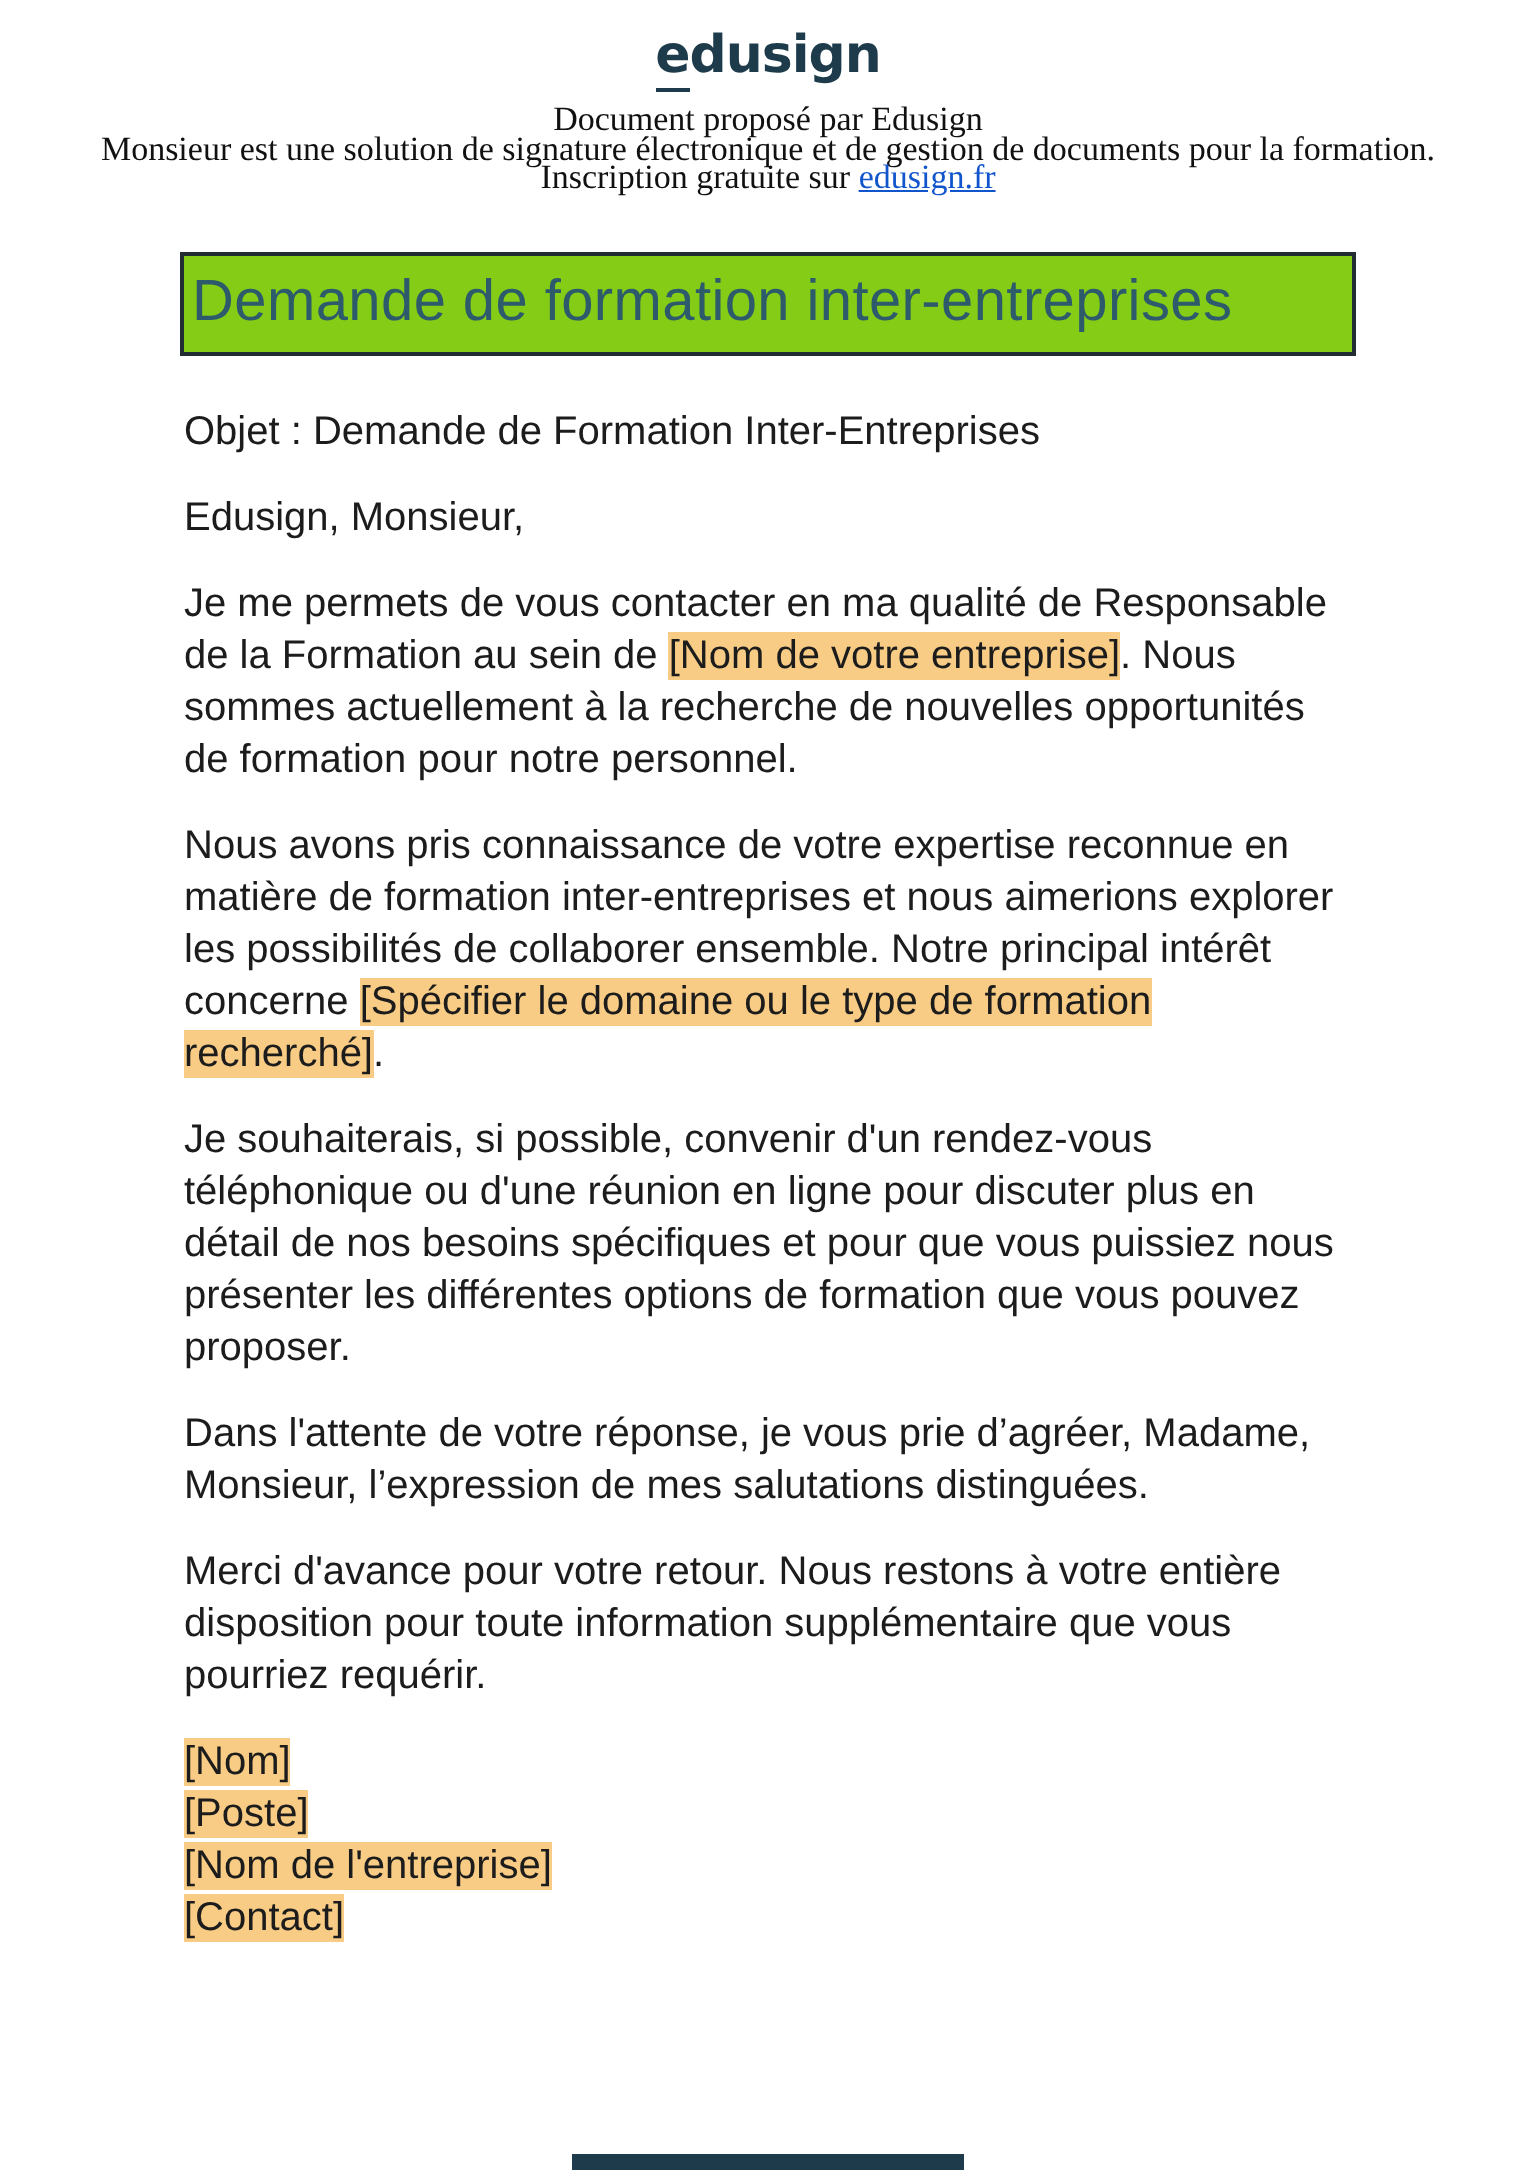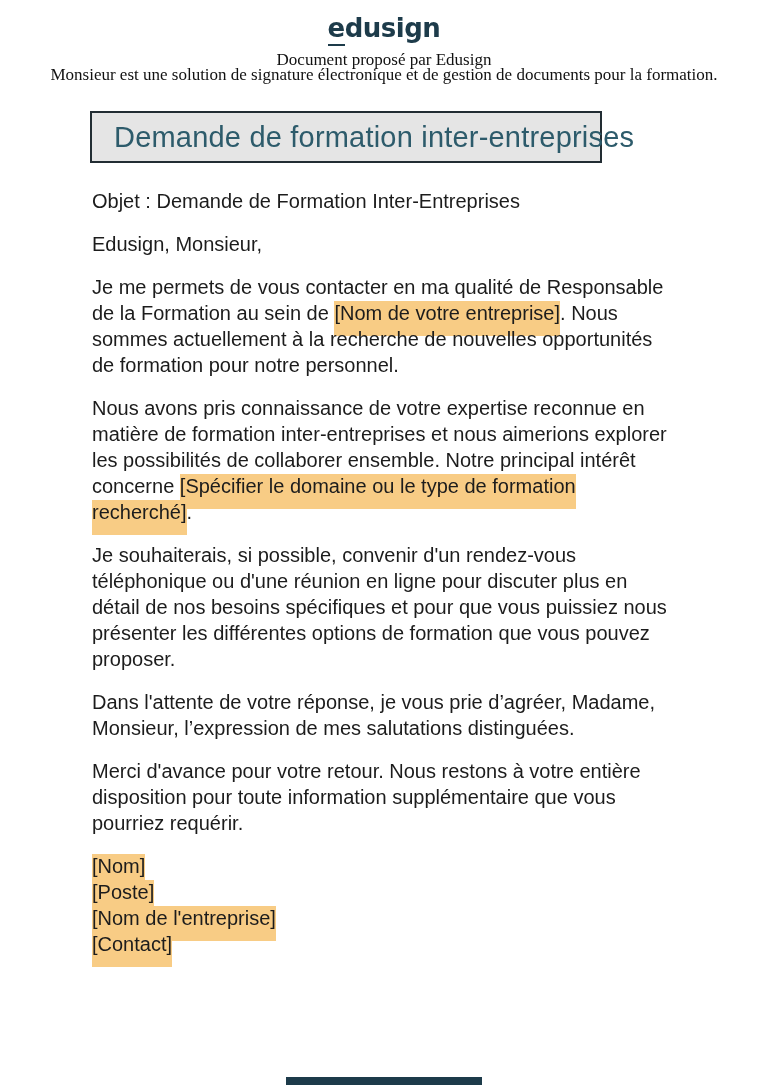--- a/index.html
+++ b/index.html
@@ -37,48 +37,48 @@
   }
   .tagline a {
     color: #1155cc;
     text-decoration: underline;
     cursor: pointer;
   }
 
   
   .title-box {
     margin: 29px 88px 0 90px;
-    width: 512px;
+    width: 588px;
     height: 52px;
     border: 2px solid #222d33;
-    background: #e5e5e5;
+    background: #84cc16;
     display: flex;
     align-items: center;
-    padding-left: 22px;
+    padding-left: 4px;
   }
   .title-box h1 {
     font-size: 29px;
     font-weight: 400;
     color: #2d5b6b;
     letter-spacing: 0.2px;
     white-space: nowrap;
   }
 
   
   .letter {
     margin: 25px 92px 0 92px;
     width: 584px;
     font-size: 20px;
     line-height: 26px;
     color: #1c1c1c;
   }
   .letter p { margin-bottom: 17px; }
   .hl {
     background: #f8cc85;
-    padding: 1px 0 12px 0;
+    padding: 1px 0 1px 0;
   }
   .signature div { line-height: 26px; }
   .signature .hl { display: inline; }
 
   
   .footer-bar {
     position: absolute;
     left: 286px;
     bottom: 0;
     width: 196px;
@@ -89,20 +89,21 @@
 </head>
 <body>
 
 <div class="page">
 
   <div class="header">
     <div class="logo"><span class="e-underline">e</span><span>dusign</span></div>
     <div class="tagline">
       <div>Document proposé par Edusign</div>
       <div>Monsieur est une solution de signature électronique et de gestion de documents pour la formation.</div>
+      <div><span>Inscription gratuite sur </span><a>edusign.fr</a></div>
     </div>
   </div>
 
   <div class="title-box">
     <h1>Demande de formation inter-entreprises</h1>
   </div>
 
   <div class="letter">
     <p>Objet : Demande de Formation Inter-Entreprises</p>
     <p>Edusign, Monsieur,</p>

